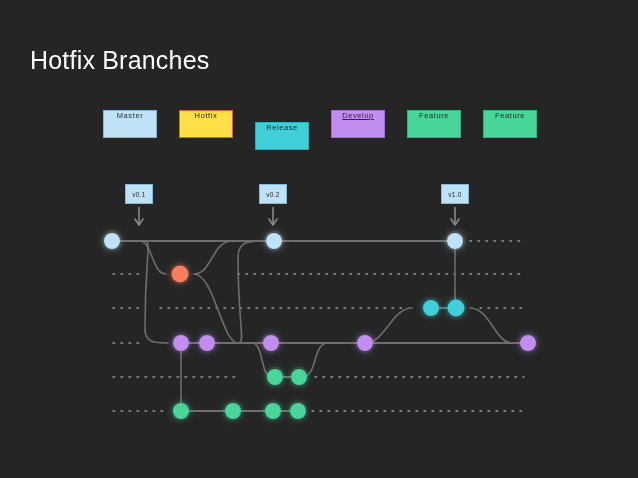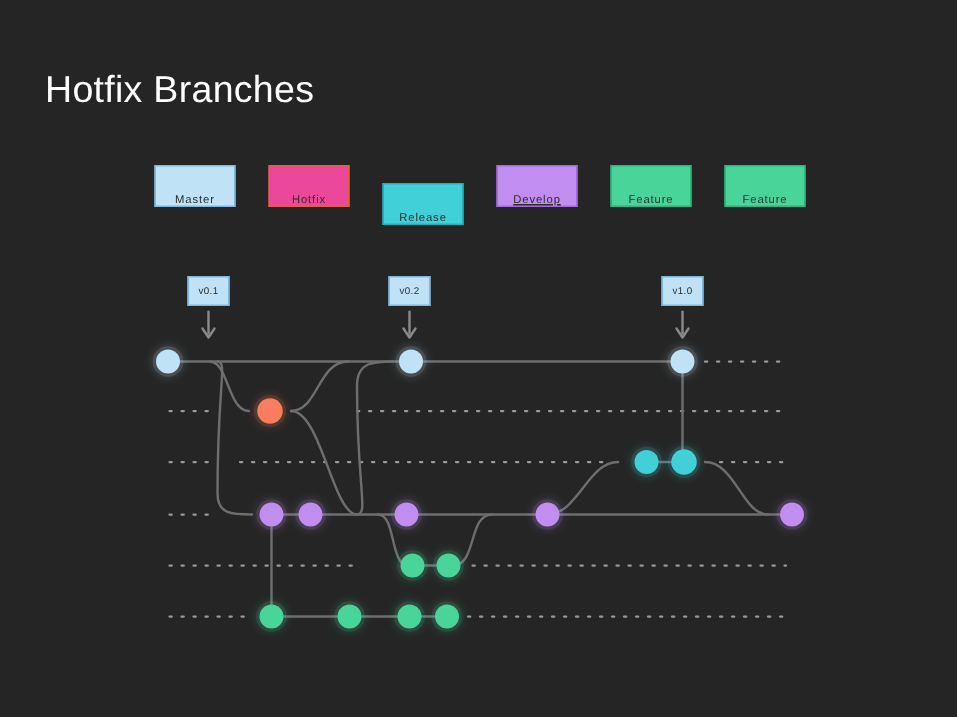--- a/index.html
+++ b/index.html
@@ -16,21 +16,21 @@
     position:absolute;left:30px;top:46px;
     font-size:25px;color:#ffffff;
     letter-spacing:.2px;font-weight:400;
     white-space:nowrap;
   }
 
   
   .legend{position:absolute;left:103px;top:110px;display:flex;gap:22px;}
   .legend-item{
     width:54px;height:28px;
-    display:flex;align-items:flex-end;justify-content:center;
+    display:flex;align-items:flex-start;justify-content:center;
     font-size:7.5px;letter-spacing:.6px;color:#2b2b2b;
     border-style:solid;border-width:1px;
     box-sizing:border-box;
   }
 
   
   .tag{
     position:absolute;width:28px;height:20px;
     display:flex;align-items:center;justify-content:center;
     font-size:6.5px;letter-spacing:.3px;color:#2b2b2b;
@@ -46,21 +46,21 @@
 <body>
 
 <div id="stage">
 
   <div class="title">Hotfix Branches</div>
 
   <div class="legend">
       <div class="legend-item" style="background: rgb(191, 226, 247); border-color: rgb(127, 184, 221);">
         <span>Master</span>
       </div>
-      <div class="legend-item" style="background: #ec4899; border-color: rgb(226, 96, 63);">
+      <div class="legend-item" style="background: #fde047; border-color: rgb(226, 96, 63);">
         <span>Hotfix</span>
       </div>
       <div class="legend-item" style="background: rgb(65, 208, 216); border-color: rgb(33, 179, 189); margin-top: 12px;">
         <span>Release</span>
       </div>
       <div class="legend-item" style="background: rgb(193, 142, 240); border-color: rgb(164, 105, 218); text-decoration: underline;">
         <span>Develop</span>
       </div>
       <div class="legend-item" style="background: rgb(73, 212, 154); border-color: rgb(40, 184, 126);">
         <span>Feature</span>

